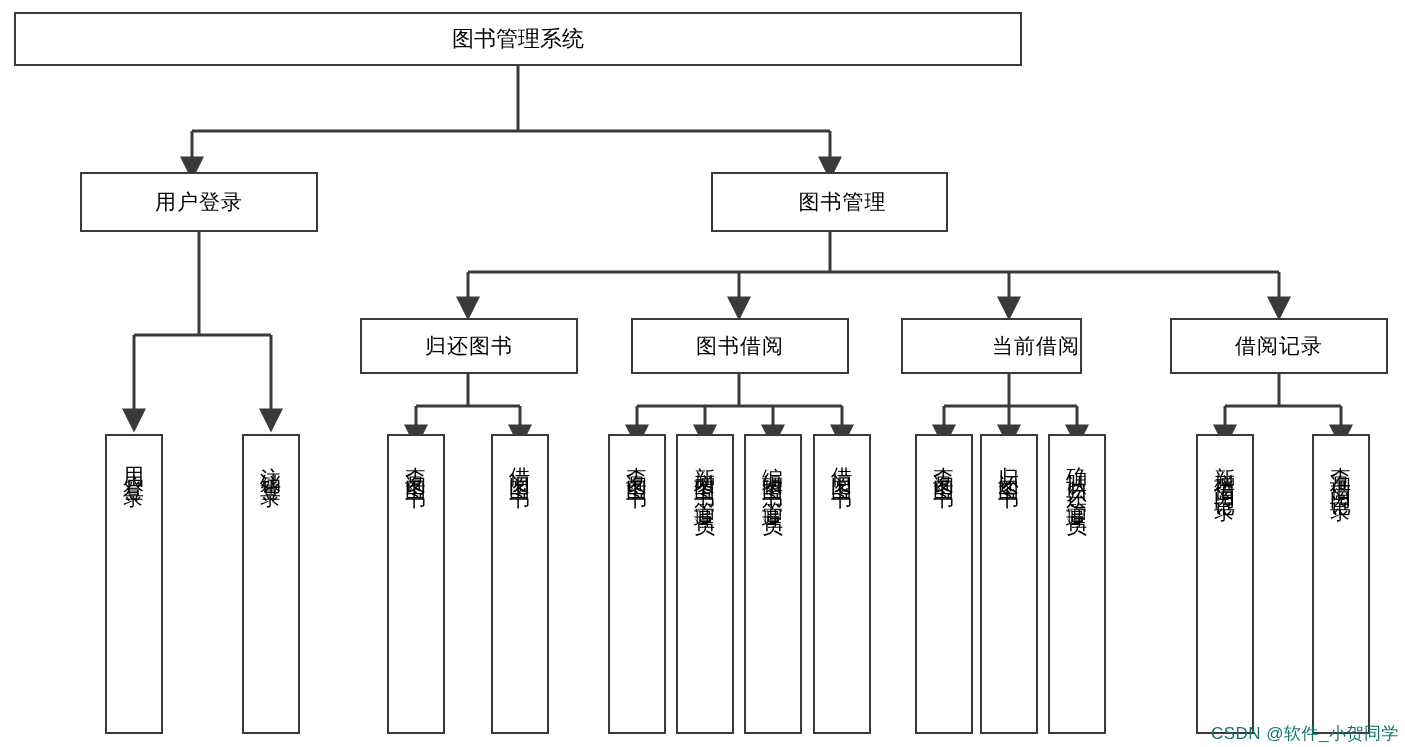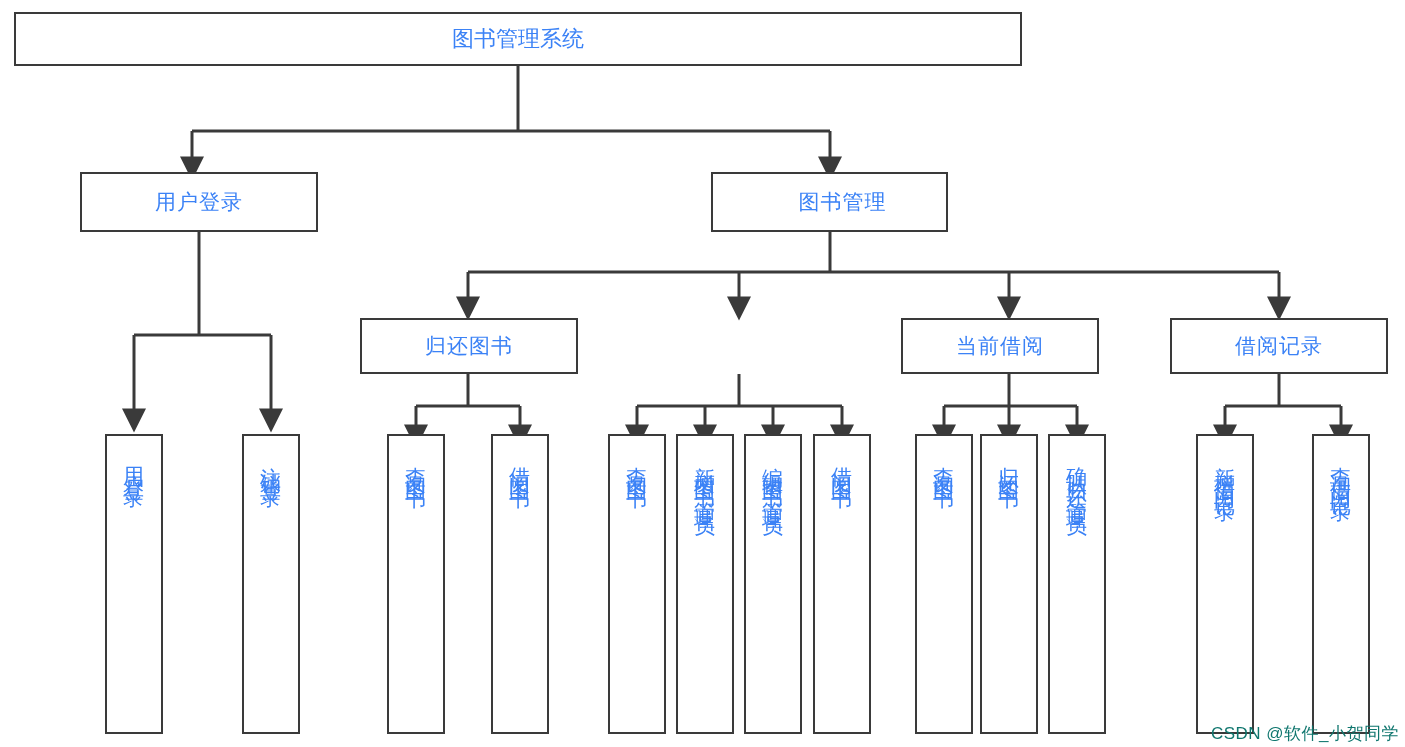--- a/index.html
+++ b/index.html
@@ -22,21 +22,21 @@
     pointer-events:none;
   }
   .node{
     position:absolute;
     box-sizing:border-box;
     background:#ffffff;
     border:2.5px solid #3a3a3a;
     display:flex;
     align-items:center;
     justify-content:center;
-    color:#3b82f6;
+    color:#000000;
     z-index:2;
   }
   .node.h{
     font-size:21px;
     line-height:1.2;
     letter-spacing:1px;
   }
   .node.root{
     font-size:22px;
   }
@@ -128,22 +128,25 @@
   </div>
 
   <div class="node h" style="left:711px;top:172px;width:237px;height:60px;padding-left:26px;">
     <span>图书管理</span>
   </div>
 
   <div class="node h" style="left:360px;top:318px;width:218px;height:56px;">
     <span>归还图书</span>
   </div>
 
+  <div class="node h" style="left:631px;top:318px;width:218px;height:56px;">
+    <span>图书借阅</span>
+  </div>
 
-  <div class="node h" style="left:901px;top:318px;width:198px;height:56px;">
+  <div class="node h" style="left:901px;top:318px;width:181px;height:56px;justify-content:flex-end;">
     <span>当前借阅</span>
   </div>
 
   <div class="node h" style="left:1170px;top:318px;width:218px;height:56px;">
     <span>借阅记录</span>
   </div>
 
   <div class="node leaf" style="left:105px;top:434px;width:58px;height:300px;">
     <span class="vtext">用户登录</span>
   </div>

